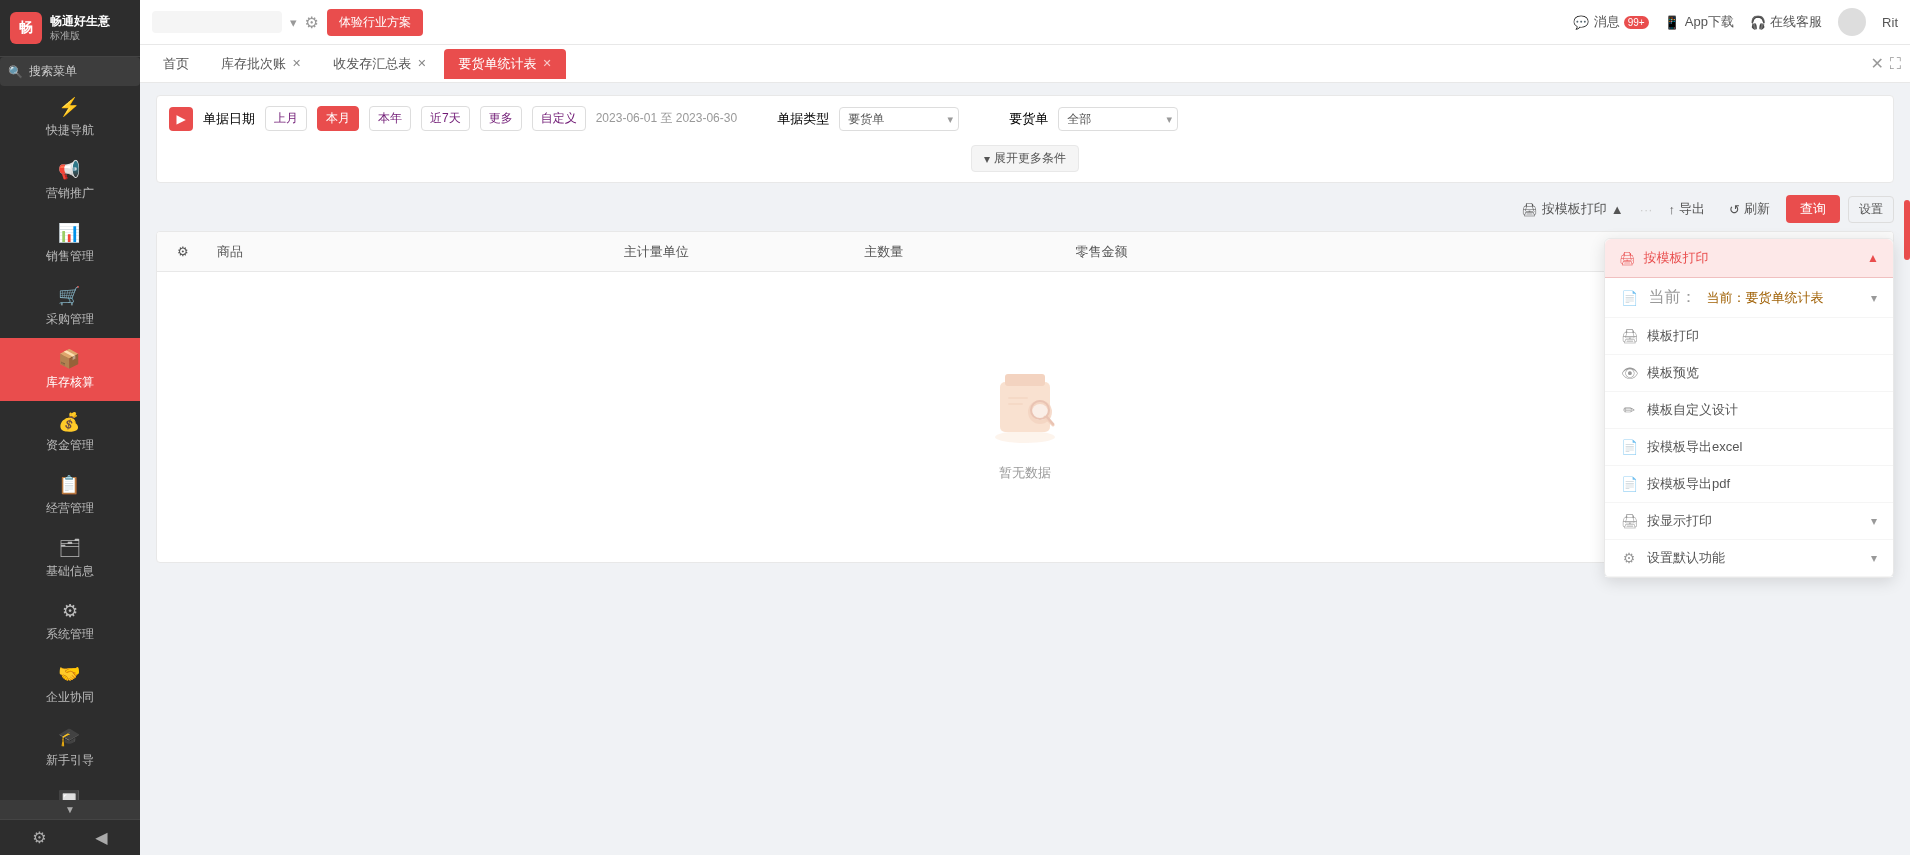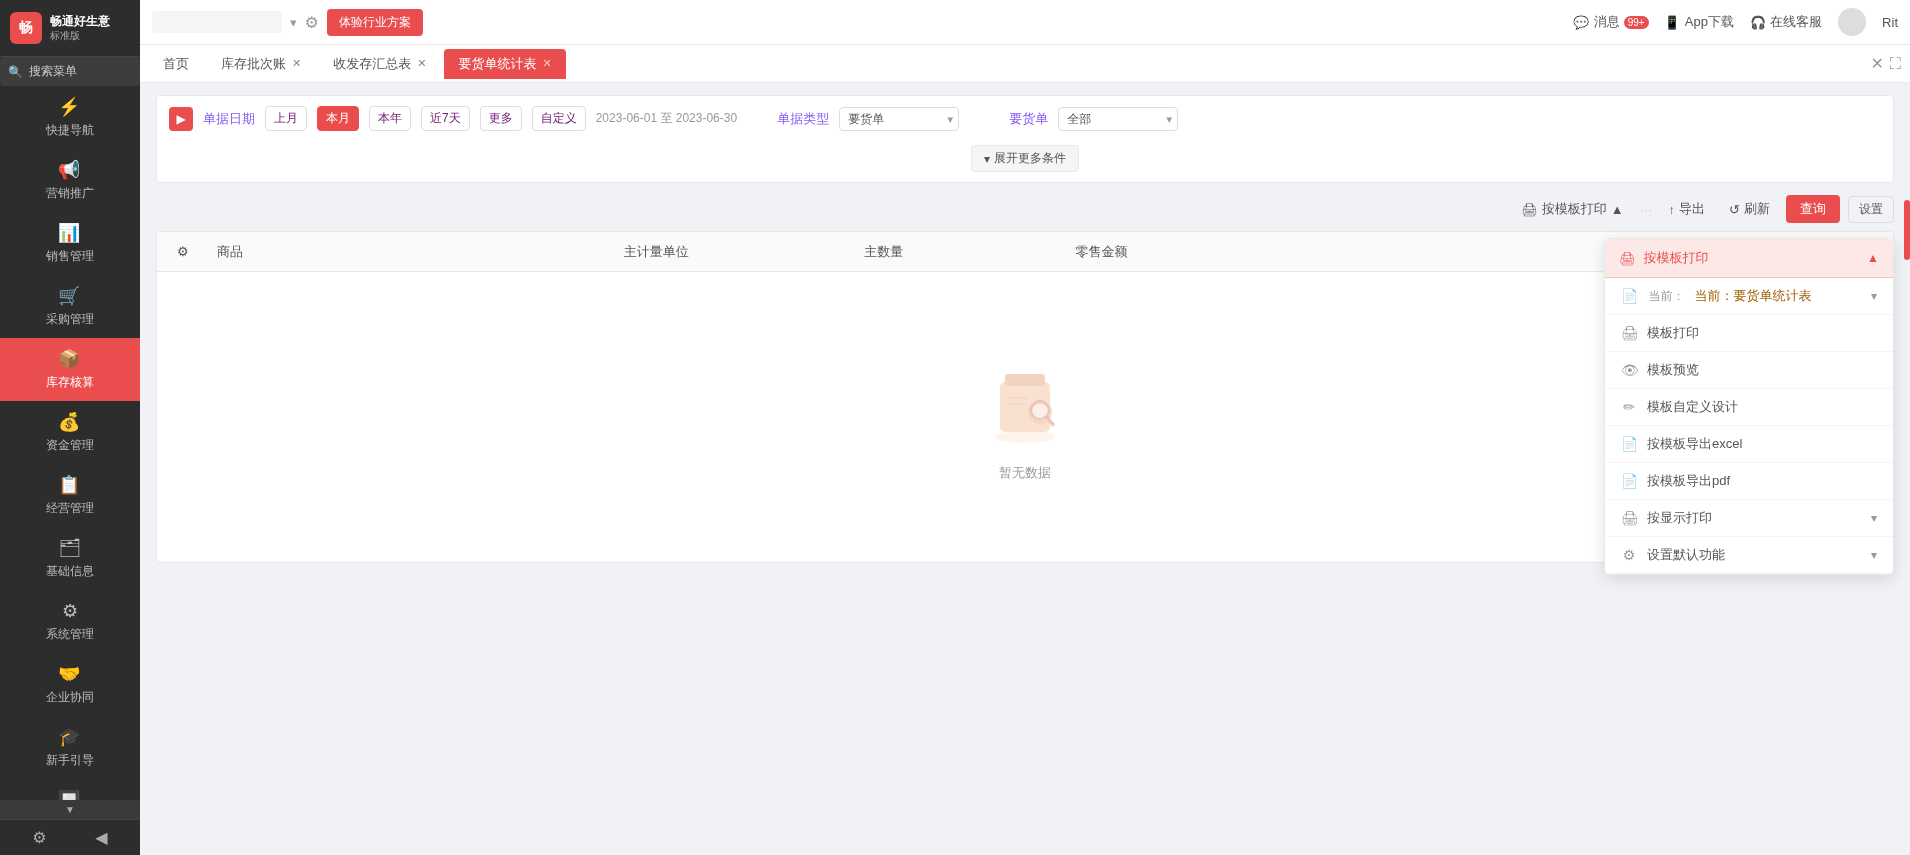--- a/index.html
+++ b/index.html
@@ -208,21 +208,21 @@
     .filter-expand-btn {
       background: #e94d4d;
       color: white;
       border: none;
       border-radius: 4px;
       width: 24px; height: 24px;
       cursor: pointer;
       font-size: 12px;
       display: flex; align-items: center; justify-content: center;
     }
-    .filter-label { color: #8b5cf6; font-size: 13px; }
+    .filter-label { color: #000000; font-size: 13px; }
     .date-btn {
       background: none; border: 1px solid #ddd; border-radius: 4px;
       padding: 3px 8px; font-size: 12px; color: #701a75; cursor: pointer;
     }
     .date-btn.active {
       background: #e94d4d; color: white; border-color: #e94d4d;
     }
     .date-range { font-size: 12px; color: #999; }
     .filter-select {
       border: 1px solid #ddd; border-radius: 4px;
@@ -356,21 +356,21 @@
     }
     .dropdown-sub-left { display: flex; align-items: center; gap: 10px; }
     .dropdown-current {
       padding: 9px 16px;
       font-size: 13px;
       color: #555;
       border-bottom: 1px solid #f5f5f5;
       display: flex; align-items: center; justify-content: space-between;
     }
     .dropdown-current-left { display: flex; align-items: center; gap: 10px; }
-    .current-tag { color: #999; font-size: 12px; }
+    .current-tag { color: #999; font-size: 16px; }
     .current-name { color: #a16207; }
 
     
     .scrollbar-right {
       position: fixed;
       right: 0; top: 200px;
       width: 6px; height: 60px;
       background: #e94d4d;
       border-radius: 3px;
       z-index: 50;

